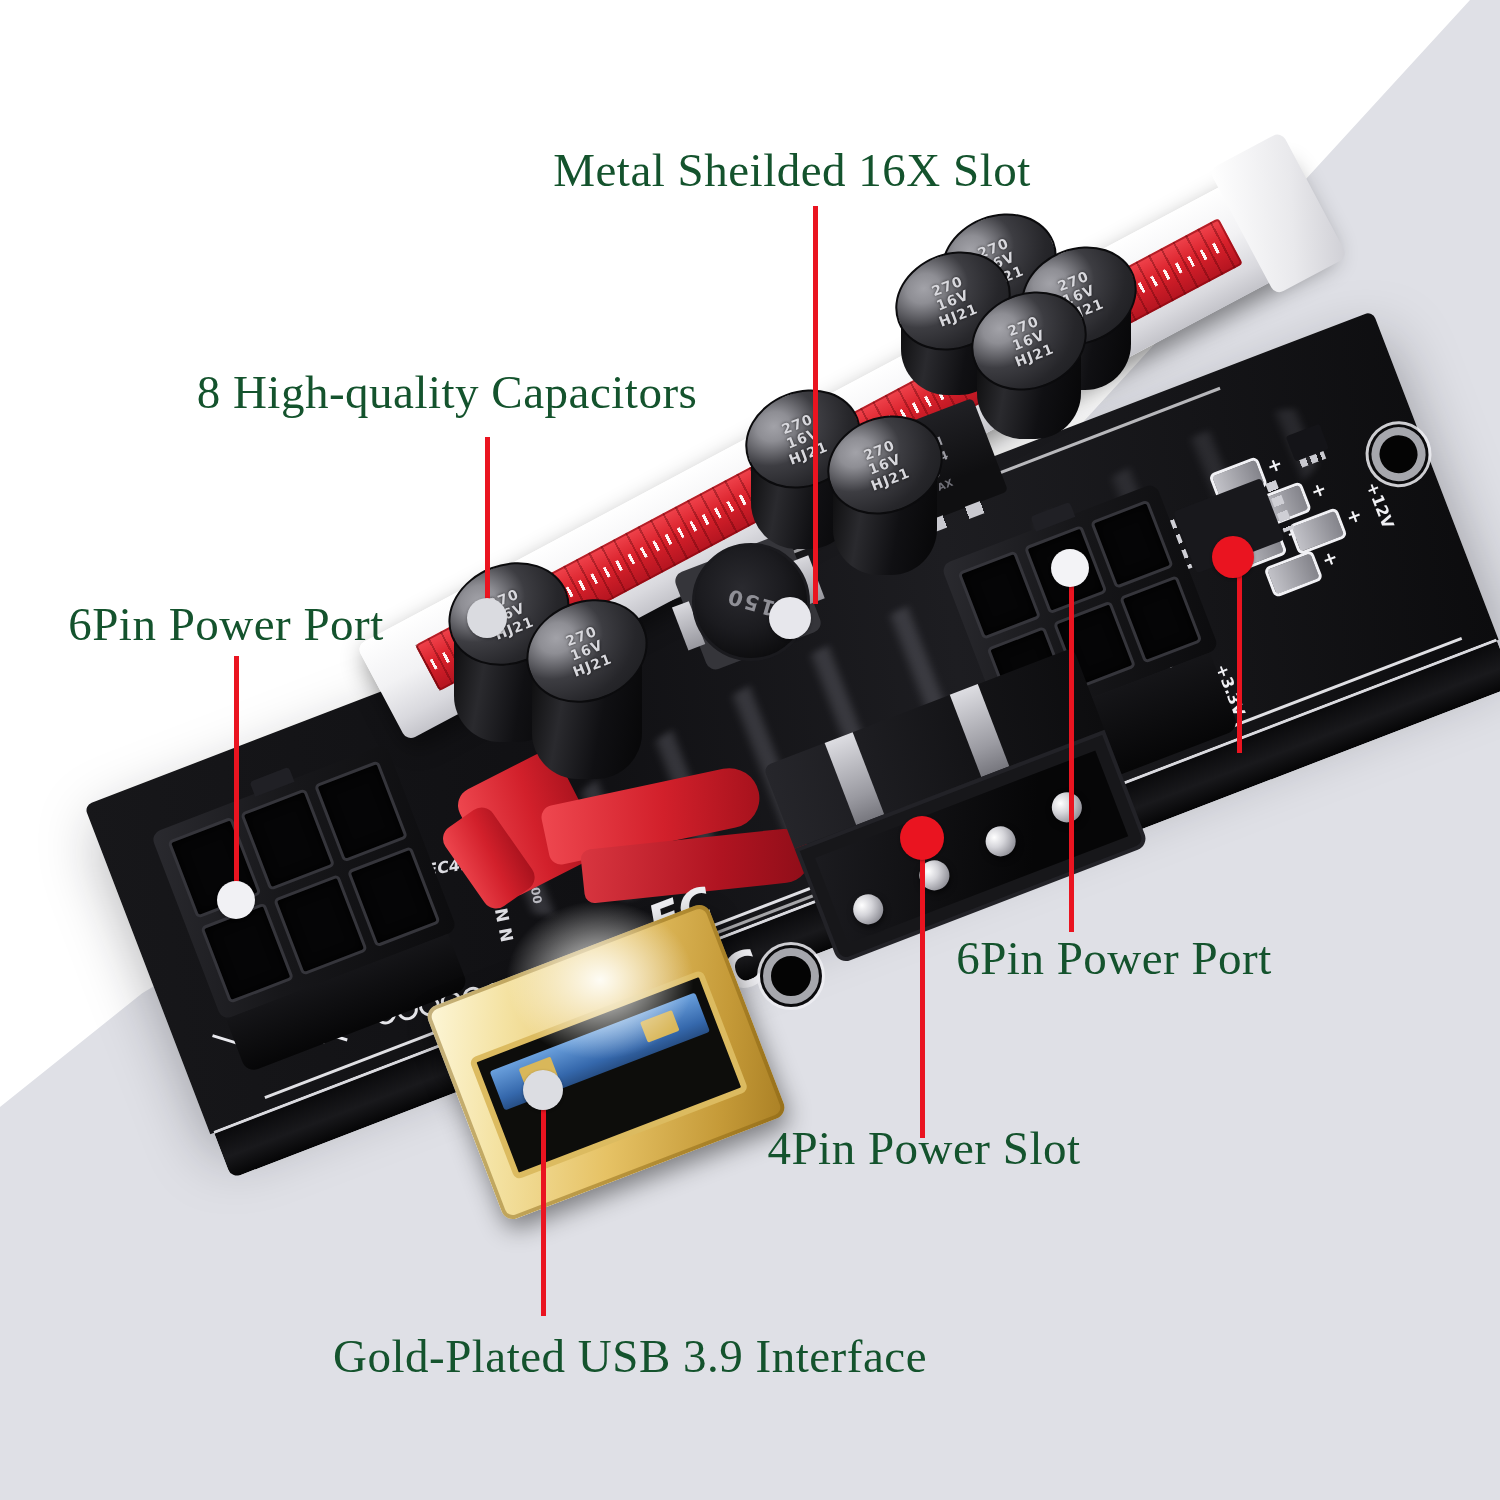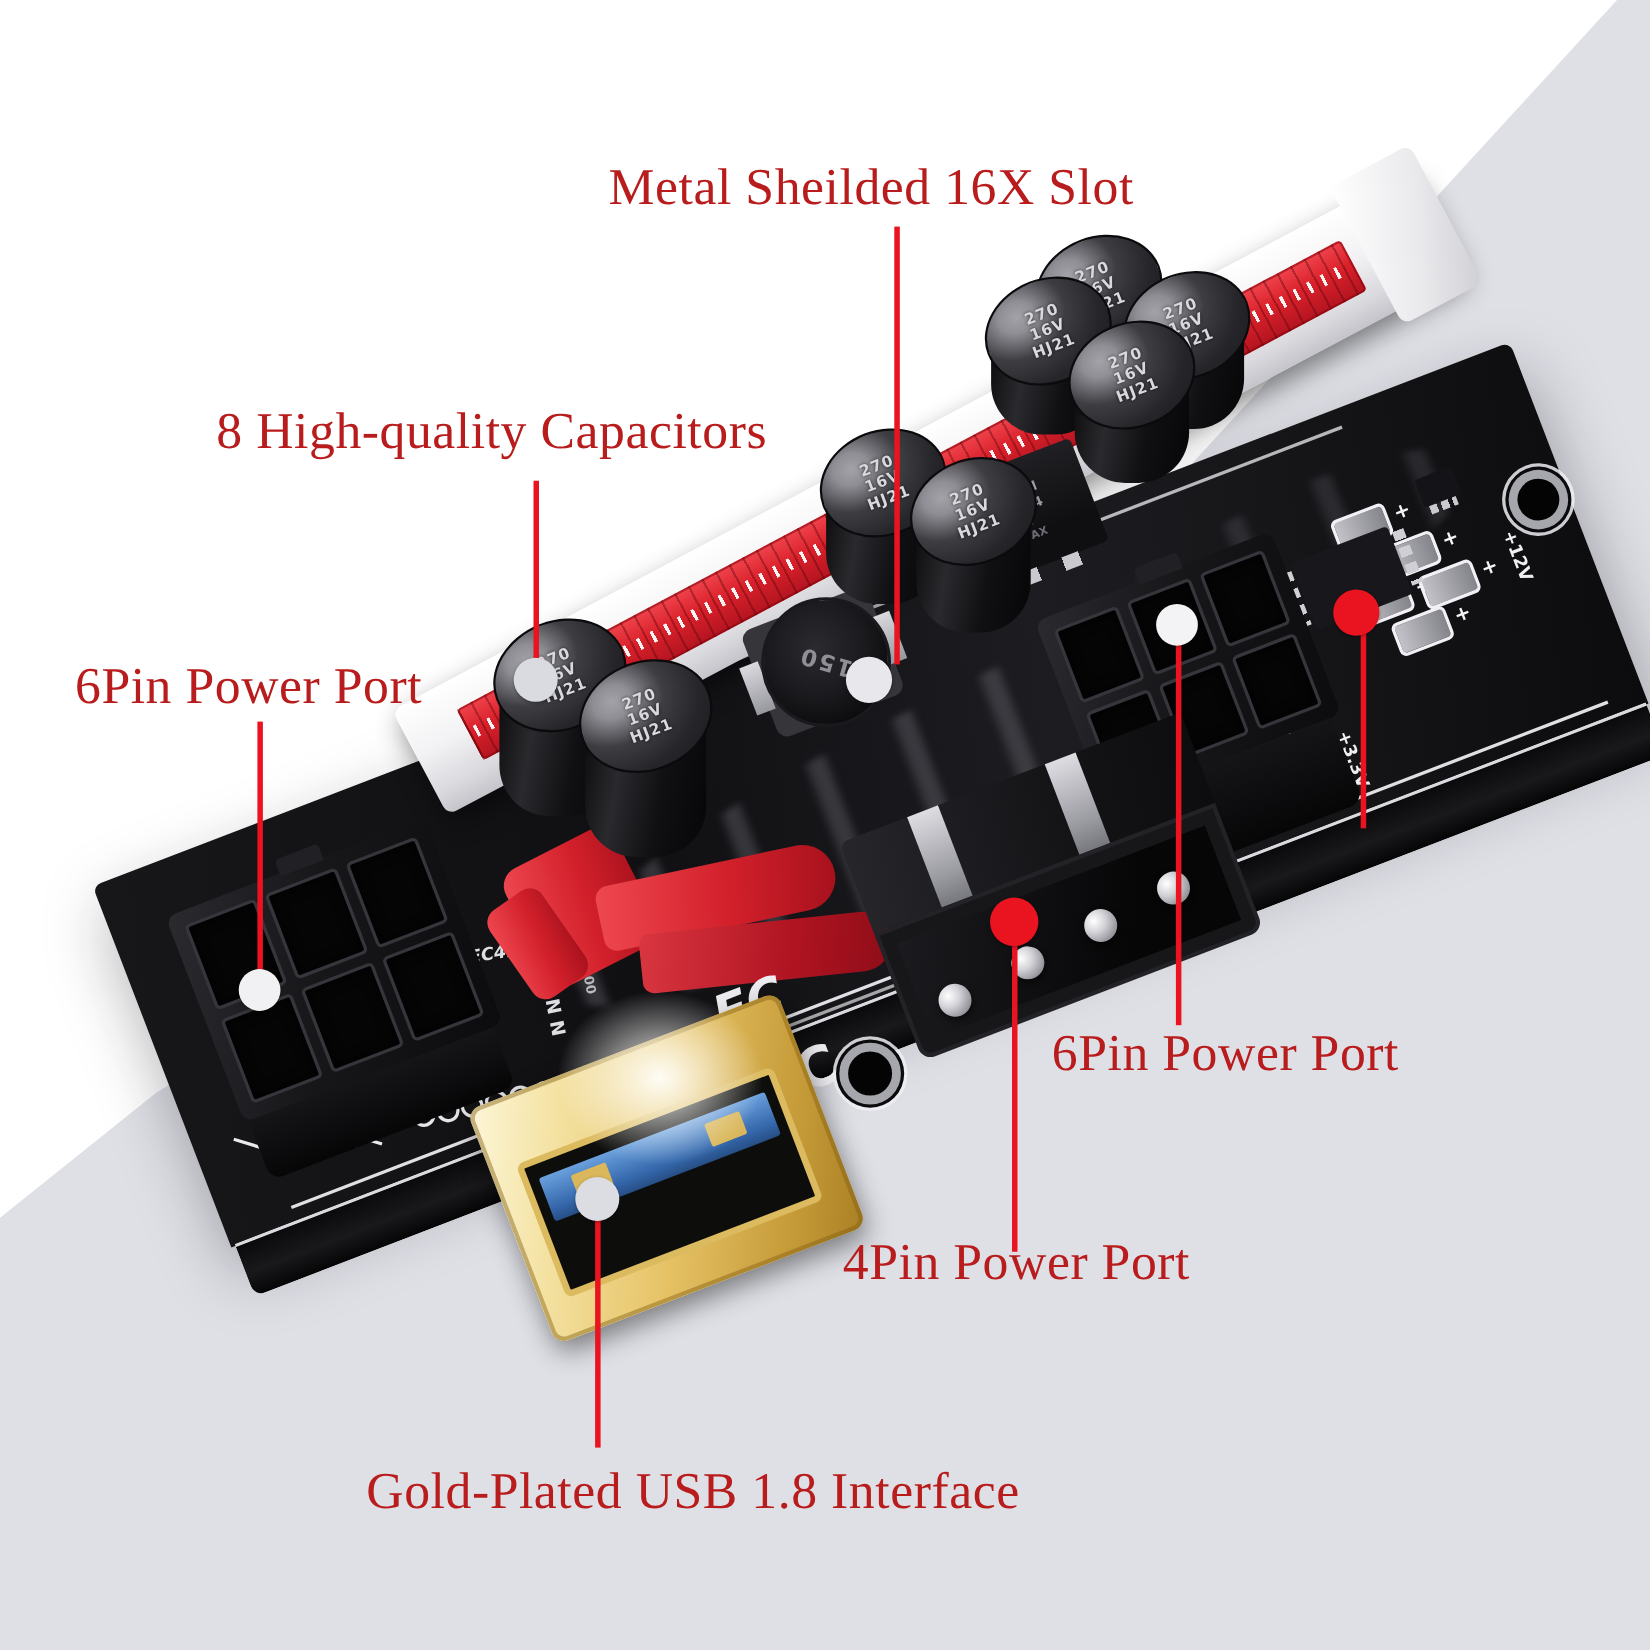--- a/index.html
+++ b/index.html
@@ -4,21 +4,21 @@
 <style>
   html,body{margin:0;padding:0;background:#fff;}
   #canvas{position:relative;width:1500px;height:1500px;background:#ffffff;overflow:hidden;
           font-family:"Liberation Serif","DejaVu Serif",serif;}
 
   
   .bg-gray{position:absolute;inset:0;background:#dfe0e6;
     clip-path:polygon(98% 0%,100% 0%,100% 100%,0% 100%,0% 73.8%,9.5% 66.2%,70.5% 30%);}
 
   
-  .label{position:absolute;transform:translate(-50%,-50%);font-size:47px;color:#b91c1c;
+  .label{position:absolute;transform:translate(-50%,-50%);font-size:47px;color:#14532d;
          white-space:nowrap;z-index:40;letter-spacing:.5px;}
   .cline{position:absolute;width:5px;background:#ea1420;z-index:39;}
   .cdot{position:absolute;border-radius:50%;z-index:41;box-shadow:0 1px 3px rgba(0,0,0,.35);}
 
   
   #board{position:absolute;left:110px;top:545px;width:1380px;height:400px;
          transform:rotate(-21deg);z-index:10;}
   .pcb-face{position:absolute;left:0;top:0;right:0;height:352px;border-radius:8px 8px 0 0;
     background:linear-gradient(105deg,#17171a 0%,#101013 35%,#1d1d21 62%,#0c0c0e 100%);
     box-shadow:0 26px 60px rgba(20,20,30,.35);}
@@ -350,21 +350,21 @@
   <div class="cline" style="left:234px;top:656px;height:232px;"></div>
   <div class="cdot" style="left:217px;top:881px;width:38px;height:38px;background:#f1f1f4;"></div>
 
   <div class="cline" style="left:1237px;top:575px;height:178px;"></div>
   <div class="cdot" style="left:1212px;top:536px;width:42px;height:42px;background:#ea1420;"></div>
 
   <div class="label" style="left:1114px;top:958px;">6Pin Power Port</div>
   <div class="cline" style="left:1069px;top:586px;height:346px;"></div>
   <div class="cdot" style="left:1051px;top:549px;width:38px;height:38px;background:#f3f3f6;"></div>
 
-  <div class="label" style="left:924px;top:1148px;">4Pin Power Port</div>
+  <div class="label" style="left:924px;top:1148px;">4Pin Power Slot</div>
   <div class="cline" style="left:920px;top:856px;height:282px;"></div>
   <div class="cdot" style="left:900px;top:816px;width:44px;height:44px;background:#ea1420;"></div>
 
-  <div class="label" style="left:630px;top:1356px;">Gold-Plated USB 1.8 Interface</div>
+  <div class="label" style="left:630px;top:1356px;">Gold-Plated USB 3.9 Interface</div>
   <div class="cline" style="left:541px;top:1104px;height:212px;"></div>
   <div class="cdot" style="left:523px;top:1070px;width:40px;height:40px;background:#dcdde2;"></div>
 
 </div>
 
 </body></html>

